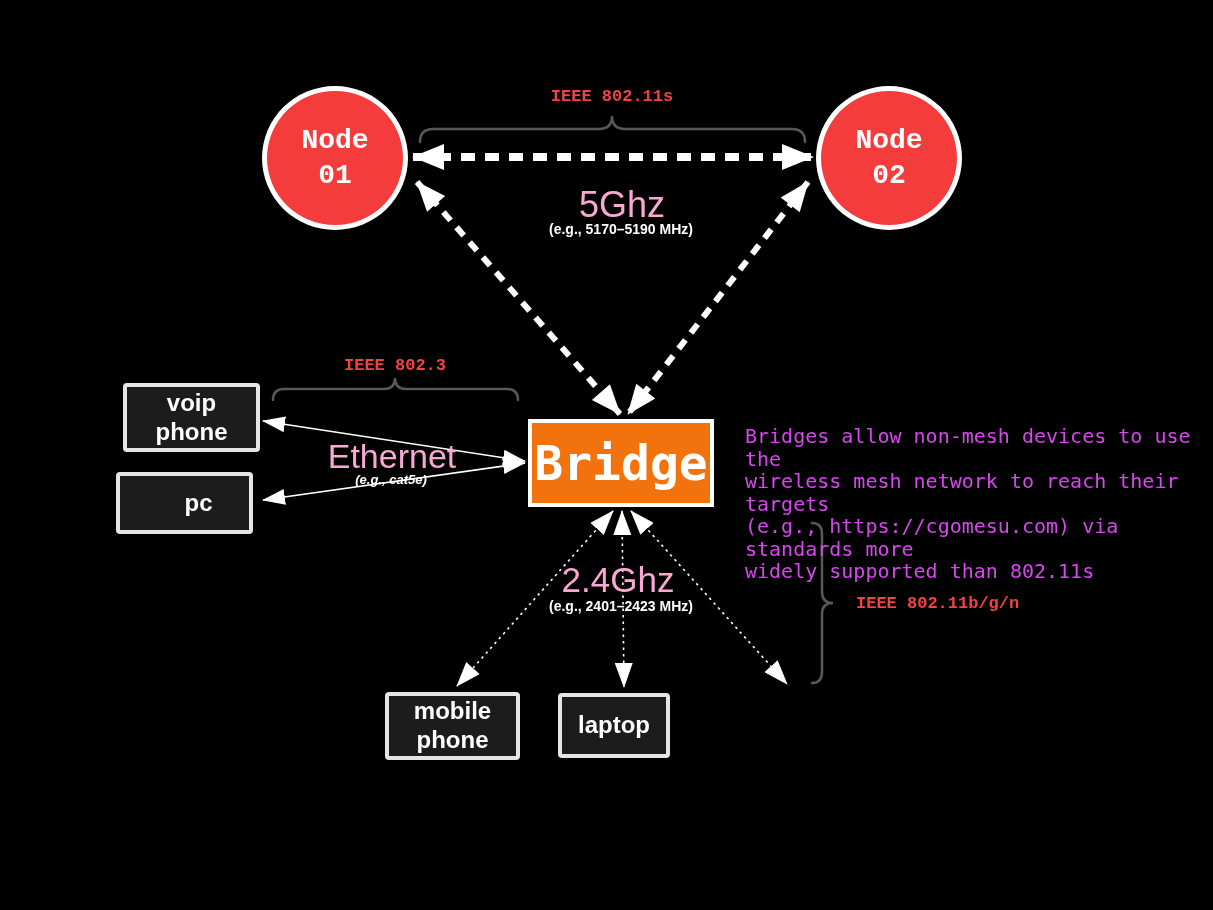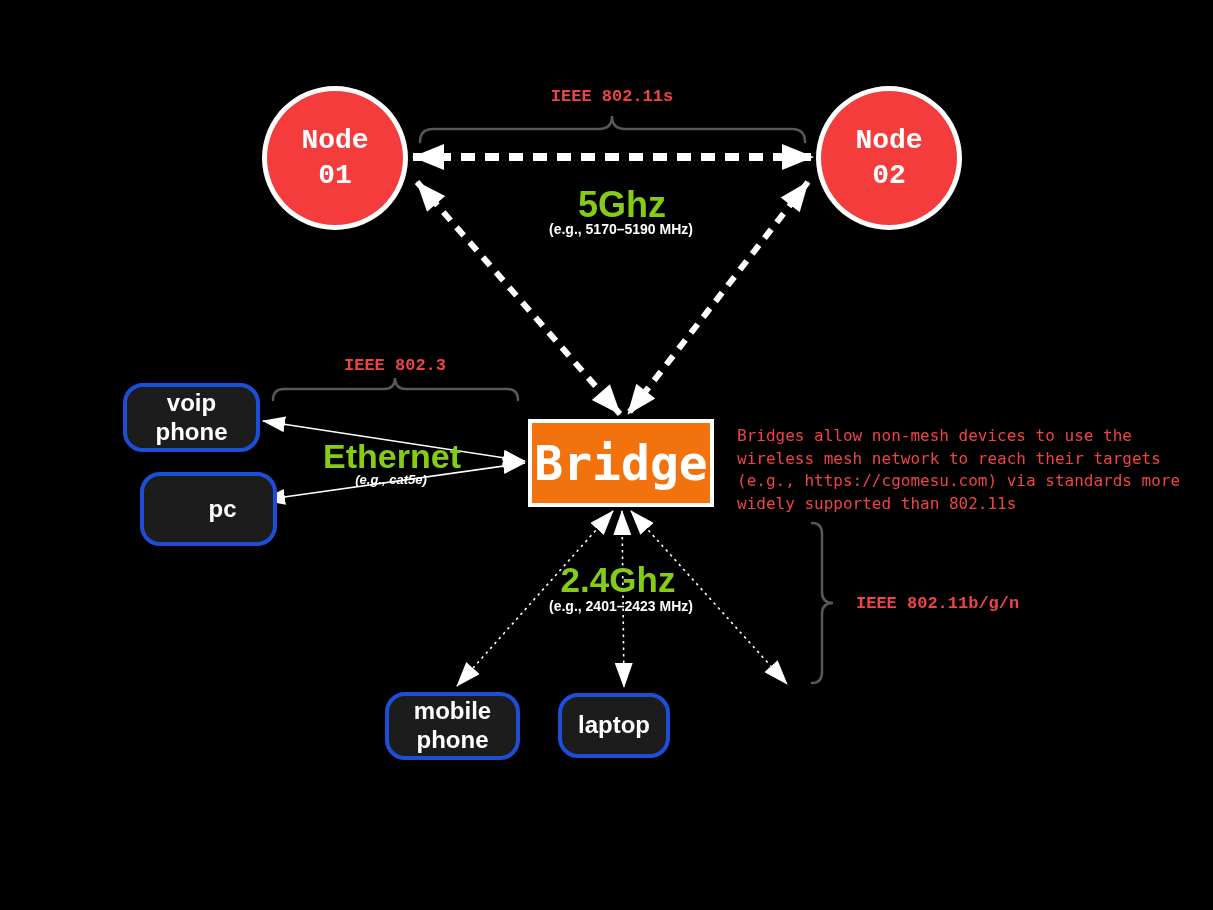--- a/index.html
+++ b/index.html
@@ -35,41 +35,42 @@
     border:4px solid #ffffff;
     display:flex;align-items:center;justify-content:center;
     color:#ffffff;
     font-family:"DejaVu Sans Mono", monospace;
     font-weight:bold;font-size:48px;
   }
   
   .device{
     z-index:2;
     background:#1c1c1c;
-    border:4px solid #1d4ed8;
-    border-radius:20px;
+    border:4px solid #e5e5e5;
+    border-radius:4px;
     display:flex;align-items:center;justify-content:center;
     color:#ffffff;font-weight:bold;font-size:24px;line-height:1.2;
     text-align:center;
   }
   
   .std-label{
     z-index:2;
     font-family:"Liberation Mono", monospace;
     font-weight:bold;font-size:17px;
     color:#ef4444;
     white-space:nowrap;
   }
-  .band-label{z-index:2;color:#84cc16;font-weight:bold;font-size:36px;white-space:nowrap;}
+  .band-label{z-index:2;color:#f9a8d4;font-weight:normal;font-size:36px;white-space:nowrap;}
   .band-sub{z-index:2;color:#ffffff;font-weight:bold;font-size:14px;white-space:nowrap;}
   .note{
     z-index:2;
     font-family:"DejaVu Sans Mono", monospace;
-    font-size:16px;line-height:22.5px;
-    color:#ef4444;
+    font-size:20px;line-height:22.5px;
+    color:#d946ef;
+    margin-left:8px;
   }
 </style>
 </head>
 <body>
 
 <div id="stage">
 
   <svg id="connections" width="1213" height="910" viewBox="0 0 1213 910">
     <defs>
       <marker id="ah-big" markerUnits="userSpaceOnUse" markerWidth="34" markerHeight="28" refX="32" refY="14" orient="auto-start-reverse">
@@ -127,21 +128,21 @@
 widely supported than 802.11s</div>
 
   <div class="abs std-label center-x" style="left:395px;top:356px;">IEEE 802.3</div>
   <div class="abs band-label center-x" style="left:392px;top:437px;font-size:34px;">Ethernet</div>
   <div class="abs band-sub center-x" style="left:391px;top:472px;font-size:13px;font-style:italic;">(e.g., cat5e)</div>
 
   <div class="abs device multiline" style="left:123px;top:383px;width:137px;height:69px;">
     <span class="multiline">voip
 phone</span>
   </div>
-  <div class="abs device" style="left:140px;top:472px;width:137px;height:74px;padding-left:28px;">
+  <div class="abs device" style="left:116px;top:472px;width:137px;height:62px;padding-left:28px;">
     <span>pc</span>
   </div>
 
   <div class="abs band-label center-x" style="left:618px;top:560px;font-size:35px;text-align:right;">2.4Ghz</div>
   <div class="abs band-sub center-x" style="left:621px;top:598px;">(e.g., 2401–2423 MHz)</div>
   <div class="abs std-label" style="left:856px;top:594px;">IEEE 802.11b/g/n</div>
 
   <div class="abs device multiline" style="left:385px;top:692px;width:135px;height:68px;">
     <span class="multiline">mobile
 phone</span>

